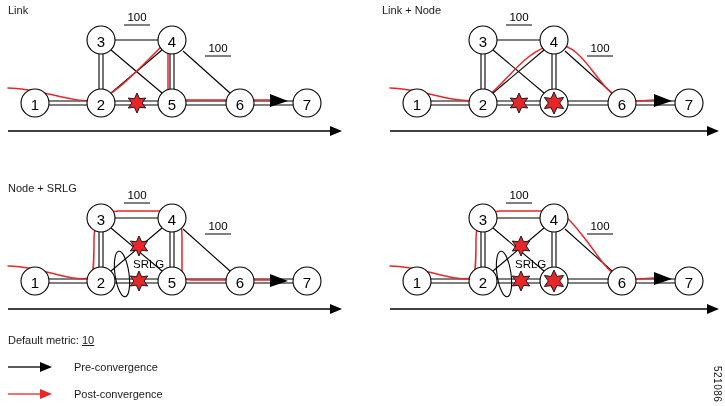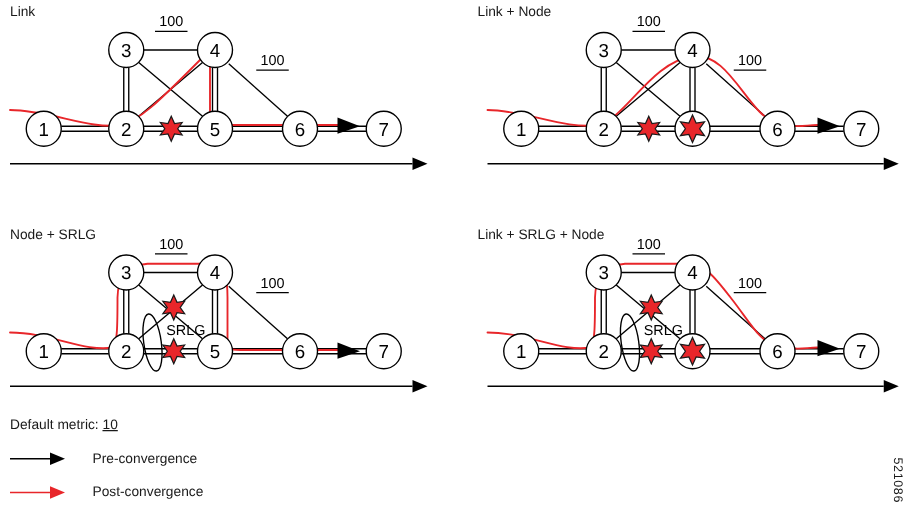--- a/index.html
+++ b/index.html
@@ -287,21 +287,20 @@
     </g>
 
     <g>
       <line class="axis-arrow" x1="8" y1="131" x2="330" y2="131"></line>
       <polygon class="axis-head" points="330,126 342,131 330,136"></polygon>
     </g>
   </svg>
 </div>
 
 <div class="panel" style="left:382px;top:178px;width:343px;height:150px;">
-  <div class="panel-title" style="left:0px;top:4px;">Link + SRLG + Node</div>
 
   <svg width="343" height="150">
     <g>
       <line class="edge" x1="115" y1="40" x2="158" y2="40"></line>
       <line class="edge" x1="99" y1="54" x2="99" y2="89"></line>
       <line class="edge" x1="103" y1="54" x2="103" y2="89"></line>
       <line class="edge" x1="111" y1="50" x2="162" y2="93"></line>
       <line class="edge" x1="162" y1="50" x2="111" y2="93"></line>
       <line class="edge" x1="170" y1="54" x2="170" y2="89"></line>
       <line class="edge" x1="174" y1="54" x2="174" y2="89"></line>

